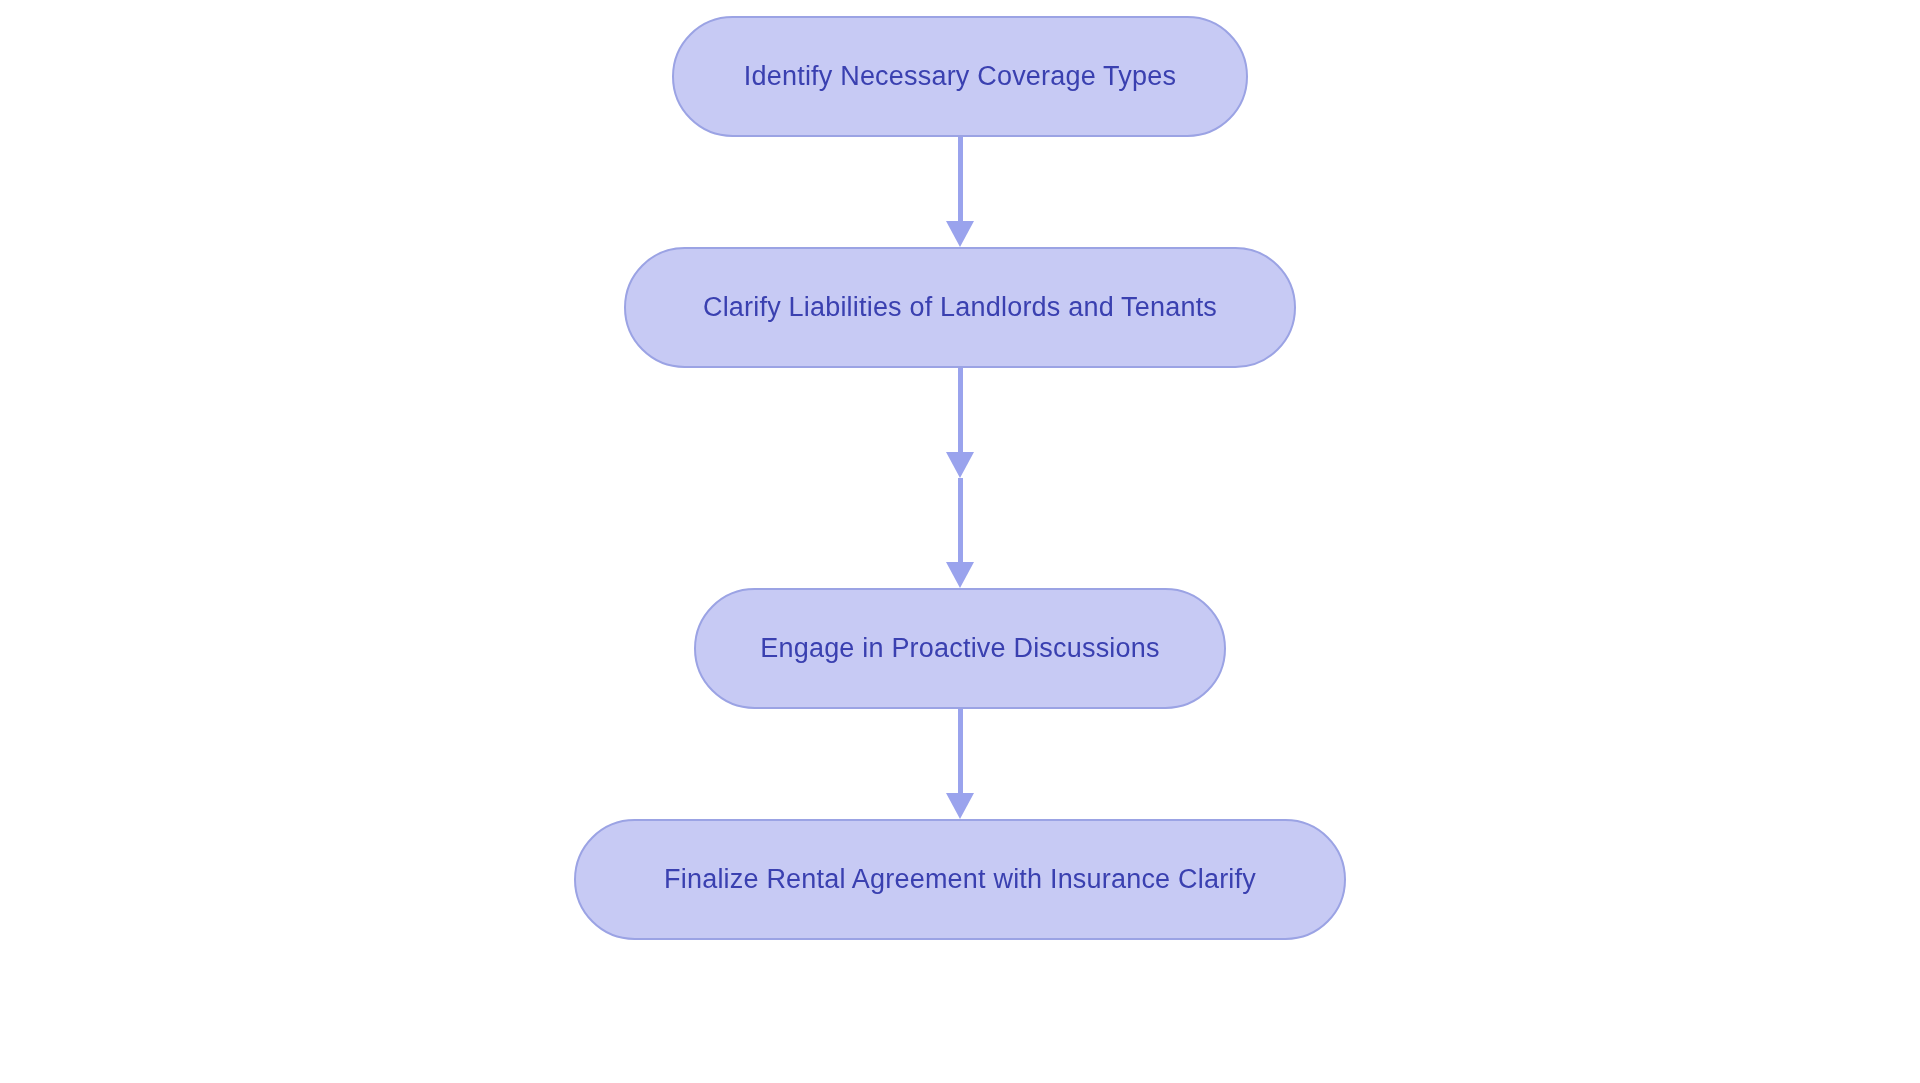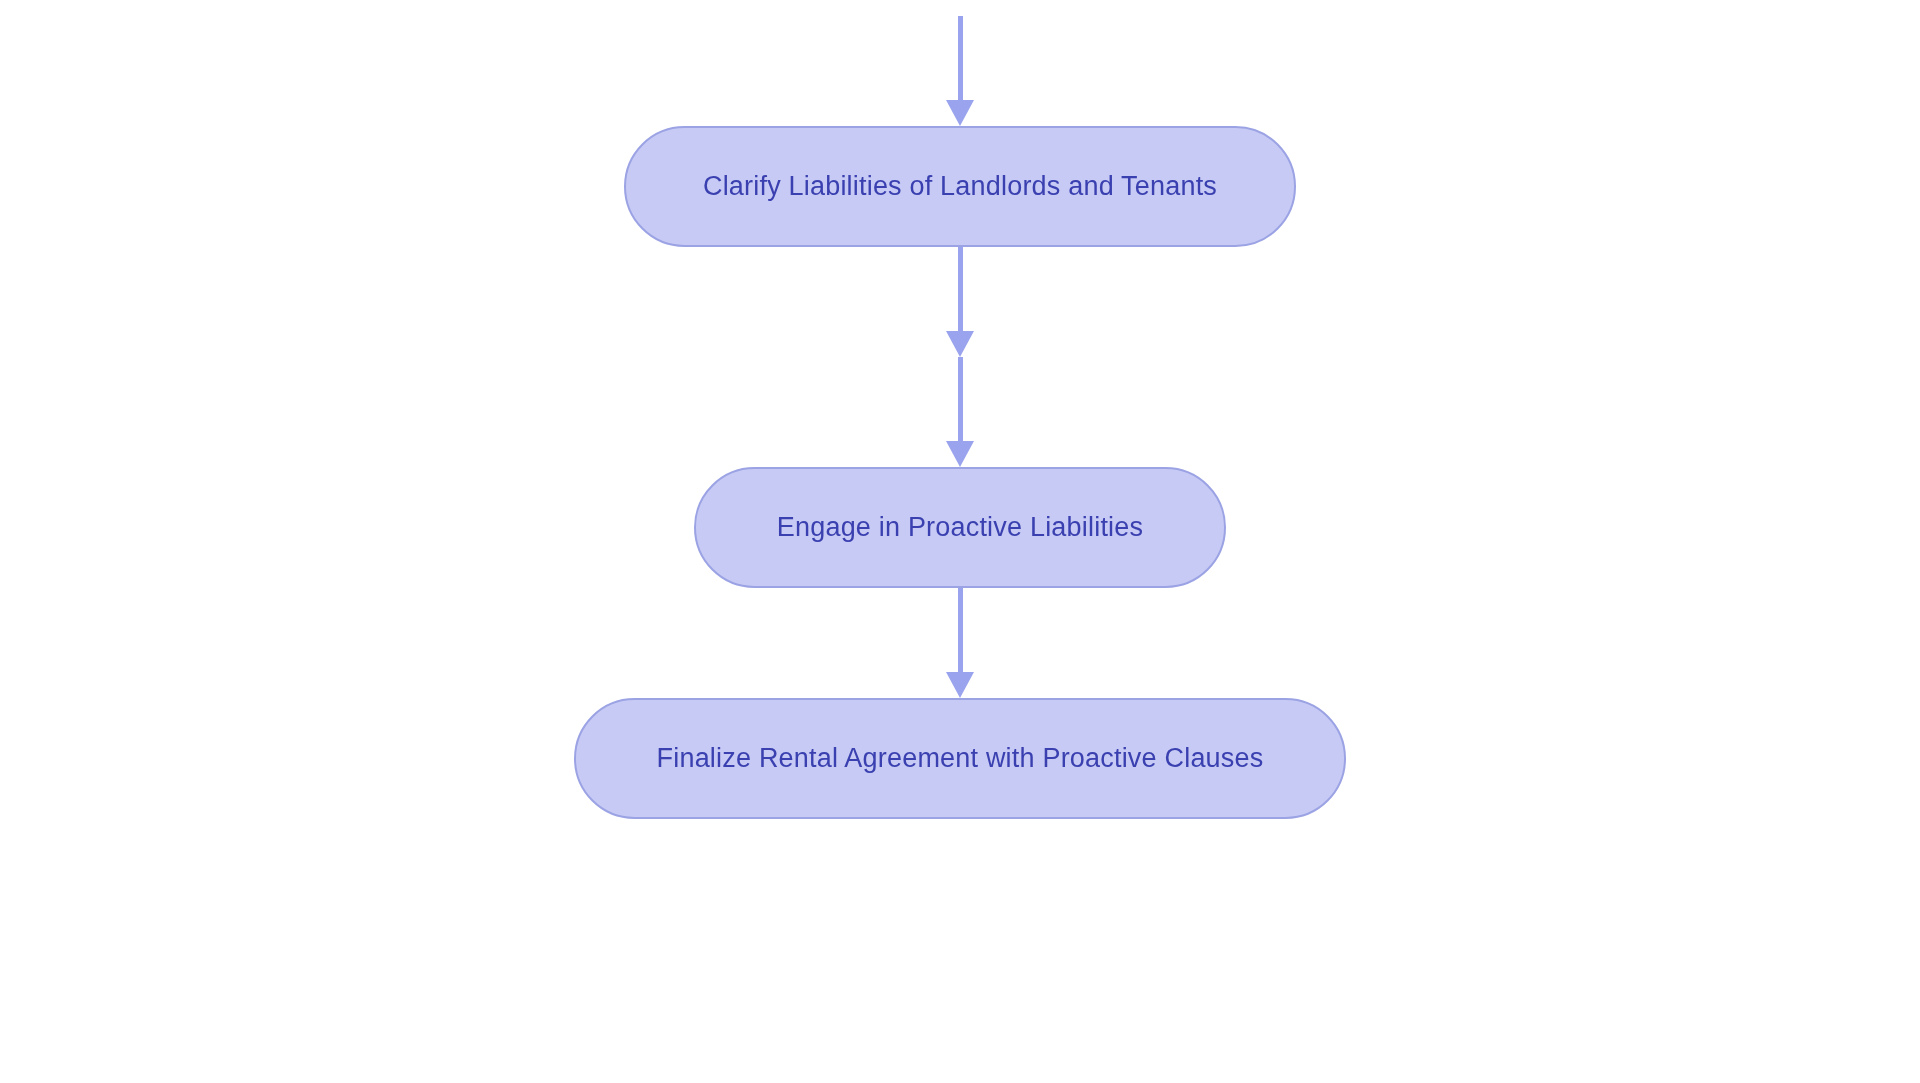--- a/index.html
+++ b/index.html
@@ -74,20 +74,23 @@
     border-right: 14px solid transparent;
     border-top: 26px solid var(--arrow);
   }
 </style>
 </head>
 <body>
 
 <div class="canvas">
   <div class="flow">
 
+    <div class="node n1">
+      <span class="label">Identify Necessary Coverage Types</span>
+    </div>
 
     <div class="connector">
       <div class="line"></div>
       <div class="head"></div>
     </div>
 
     <div class="node n2">
       <span class="label">Clarify Liabilities of Landlords and Tenants</span>
     </div>
 
@@ -96,26 +99,26 @@
       <div class="head"></div>
     </div>
 
 
     <div class="connector">
       <div class="line"></div>
       <div class="head"></div>
     </div>
 
     <div class="node n4">
-      <span class="label">Engage in Proactive Liabilities</span>
+      <span class="label">Engage in Proactive Discussions</span>
     </div>
 
     <div class="connector">
       <div class="line"></div>
       <div class="head"></div>
     </div>
 
     <div class="node n5">
-      <span class="label">Finalize Rental Agreement with Proactive Clauses</span>
+      <span class="label">Finalize Rental Agreement with Insurance Clarify</span>
     </div>
 
   </div>
 </div>
 
 </body></html>

